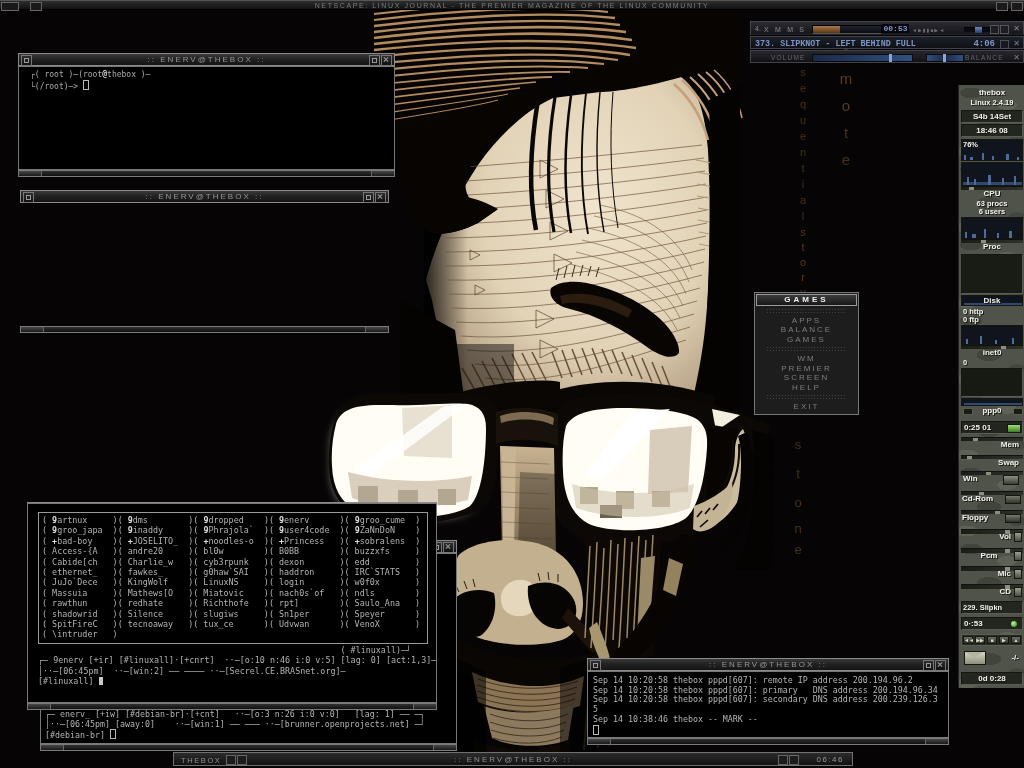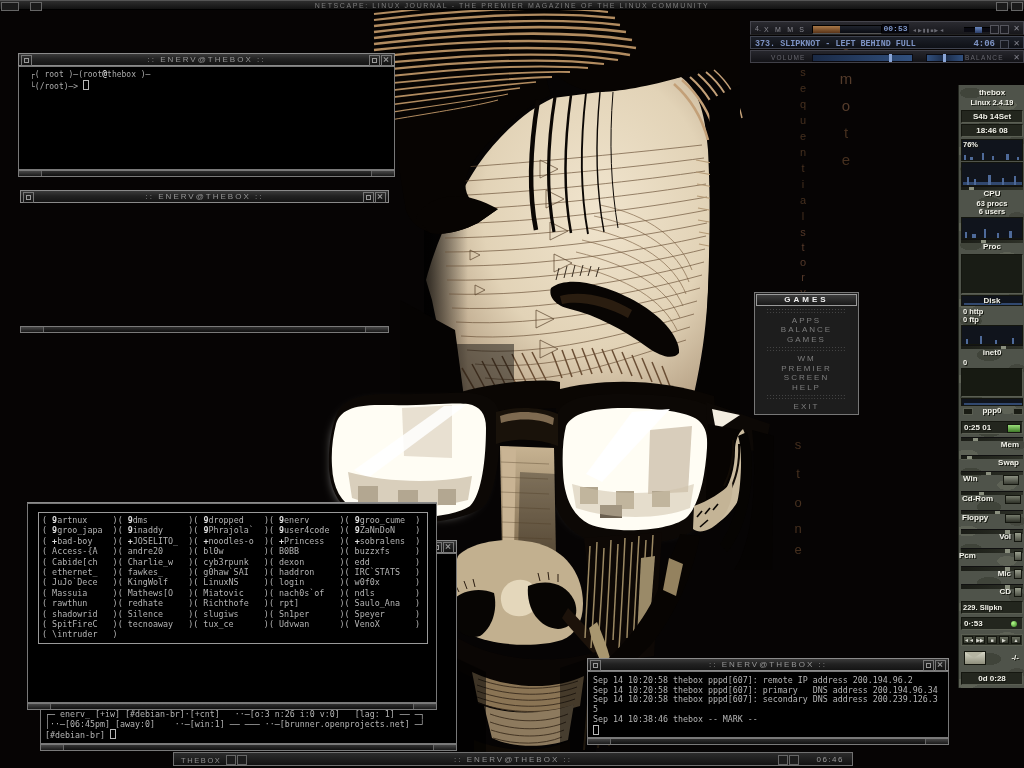--- a/index.html
+++ b/index.html
@@ -417,20 +417,24 @@
 ( Access-{A   )( andre20     )( bl0w        )( B0BB        )( buzzxfs     )
 ( Cabide[ch   )( Charlie_w   )( cyb3rpunk   )( dexon       )( edd         )
 ( ethernet_   )( fawkes_     )( g0haw`SAI   )( haddron     )( IRC`STATS   )
 ( JuJo`Dece   )( KingWolf    )( LinuxNS     )( login       )( w0f0x       )
 ( Massuia     )( Mathews[O   )( Miatovic    )( nach0s`of   )( ndls        )
 ( rawthun     )( redhate     )( Richthofe   )( rpt]        )( Saulo_Ana   )
 ( shadowrid   )( Silence     )( slugiws     )( Sn1per      )( Speyer      )
 ( SpitFireC   )( tecnoaway   )( tux_ce      )( Udvwan      )( VenoX       )
 ( \intruder   )</pre>
         </div>
+        <pre style="position:absolute;left:10px;top:141px;font-size:8.4px;line-height:10.3px;color:#b2b2b2;">                                                            ( #linuxall)─┘
+┌─ 9enerv [+ir] [#linuxall]·[+cnrt]  ··─[o:10 n:46 i:0 v:5] [lag: 0] [act:1,3]─
+│··─[06:45pm]  ··─[win:2] ── ──── ··─[Secrel.CE.BRASnet.org]─
+[#linuxall] <span class="curf"></span></pre>
       </div>
 <div class="grip" style="bottom:0;"></div>
 </div>
 <div class="win" style="left:18px;top:53px;width:377px;height:124px;z-index:4;">
 <div class="tbar">
         <div class="ttl">:: ENERV@THEBOX ::</div>
 <div class="tbtn" style="left:2px;">
           <i></i>
         </div>
 <div class="tbtn" style="right:14px;">
@@ -599,21 +603,21 @@
 <div style="position:absolute;left:3px;top:428px;width:66px;text-align:left;color:#f2f2ea;font-size:8px;font-weight:bold;letter-spacing:0px;text-shadow:1px 1px 0 #14160f;white-space:nowrap;">Floppy</div>
 <div style="position:absolute;left:46px;top:429px;width:14px;height:7px;background:linear-gradient(180deg,#767b6c,#2e3128);border:1px solid #14160f;"></div>
 <div style="position:absolute;left:2px;top:444px;width:62px;height:4px;background:linear-gradient(90deg,#1a1c16,#2e3128);border-top:1px solid #111;">
         <div style="position:absolute;left:44px;top:0;width:5px;height:4px;background:#8a8f7e;"></div>
       </div>
 <div style="position:absolute;left:0px;top:447px;width:52px;text-align:right;color:#f2f2ea;font-size:8px;font-weight:bold;letter-spacing:0px;text-shadow:1px 1px 0 #14160f;white-space:nowrap;">Vol</div>
 <div style="position:absolute;left:55px;top:447px;width:6px;height:8px;background:linear-gradient(180deg,#9a9f8e,#4a4d42);border:1px solid #14160f;"></div>
 <div style="position:absolute;left:2px;top:463px;width:62px;height:4px;background:linear-gradient(90deg,#1a1c16,#2e3128);border-top:1px solid #111;">
         <div style="position:absolute;left:44px;top:0;width:5px;height:4px;background:#8a8f7e;"></div>
       </div>
-<div style="position:absolute;left:0px;top:466px;width:60px;text-align:left;color:#f2f2ea;font-size:8px;font-weight:bold;letter-spacing:0px;text-shadow:1px 1px 0 #14160f;white-space:nowrap;">Pcm</div>
+<div style="position:absolute;left:0px;top:466px;width:60px;text-align:center;color:#f2f2ea;font-size:8px;font-weight:bold;letter-spacing:0px;text-shadow:1px 1px 0 #14160f;white-space:nowrap;">Pcm</div>
 <div style="position:absolute;left:55px;top:466px;width:6px;height:8px;background:linear-gradient(180deg,#9a9f8e,#4a4d42);border:1px solid #14160f;"></div>
 <div style="position:absolute;left:2px;top:481px;width:62px;height:4px;background:linear-gradient(90deg,#1a1c16,#2e3128);border-top:1px solid #111;">
         <div style="position:absolute;left:44px;top:0;width:5px;height:4px;background:#8a8f7e;"></div>
       </div>
 <div style="position:absolute;left:0px;top:484px;width:52px;text-align:right;color:#f2f2ea;font-size:8px;font-weight:bold;letter-spacing:0px;text-shadow:1px 1px 0 #14160f;white-space:nowrap;">Mic</div>
 <div style="position:absolute;left:55px;top:484px;width:6px;height:8px;background:linear-gradient(180deg,#9a9f8e,#4a4d42);border:1px solid #14160f;"></div>
 <div style="position:absolute;left:2px;top:499px;width:62px;height:4px;background:linear-gradient(90deg,#1a1c16,#2e3128);border-top:1px solid #111;">
         <div style="position:absolute;left:44px;top:0;width:5px;height:4px;background:#8a8f7e;"></div>
       </div>
 <div style="position:absolute;left:0px;top:502px;width:52px;text-align:right;color:#f2f2ea;font-size:8px;font-weight:bold;letter-spacing:0px;text-shadow:1px 1px 0 #14160f;white-space:nowrap;">CD</div>

